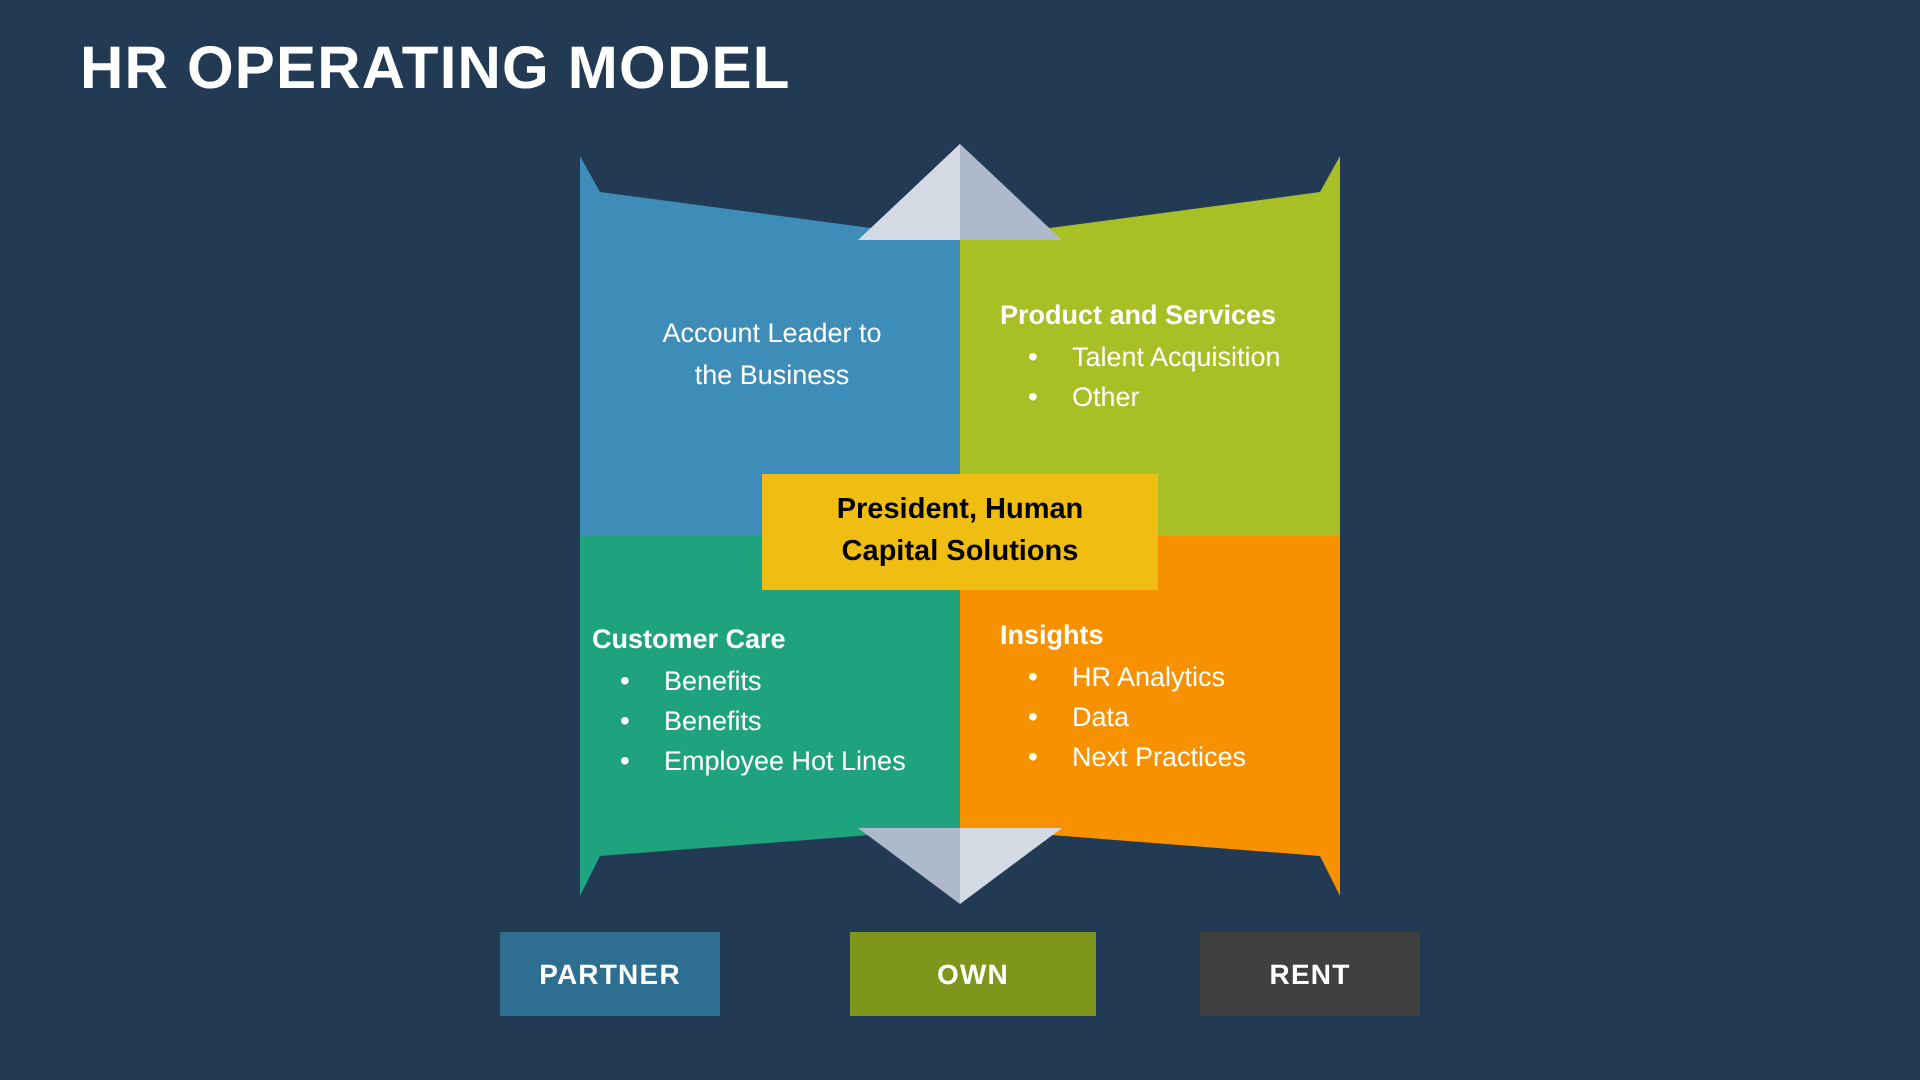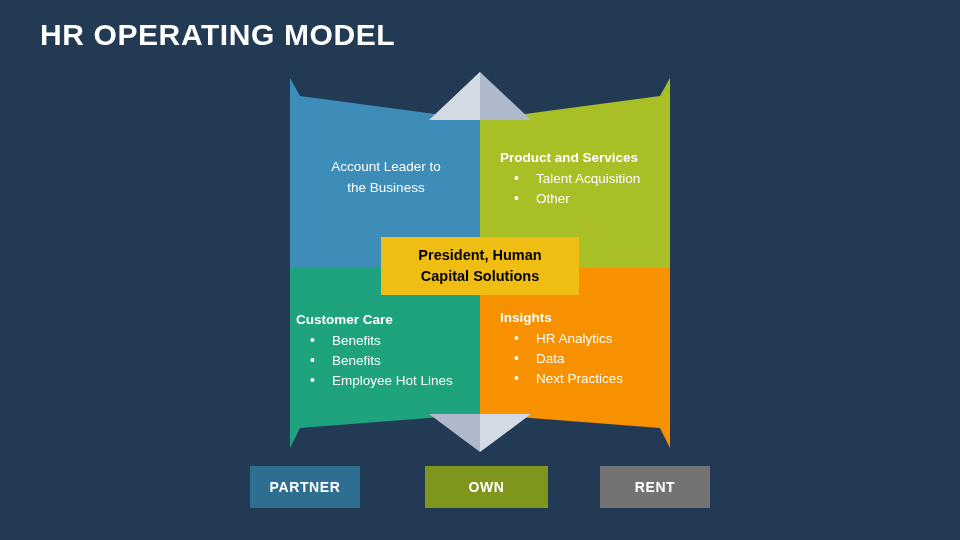--- a/index.html
+++ b/index.html
@@ -120,21 +120,21 @@
     display: flex;
     align-items: center;
     justify-content: center;
     color: #FFFFFF;
     font-size: 14px;
     font-weight: bold;
     letter-spacing: 0.6px;
   }
   #btn-partner { left: 250px; width: 110px; background: #2D6E91; }
   #btn-own     { left: 425px; width: 123px; background: #7F961C; }
-  #btn-rent    { left: 600px; width: 110px; background: #737373; }
+  #btn-rent    { left: 600px; width: 110px; background: #404040; }
 </style>
 </head>
 <body>
 
 <div id="slide">
 
   <div id="page-title">HR OPERATING MODEL</div>
 
   <svg id="diagram-svg" viewBox="0 0 960 540" preserveAspectRatio="none" aria-hidden="true">
 

